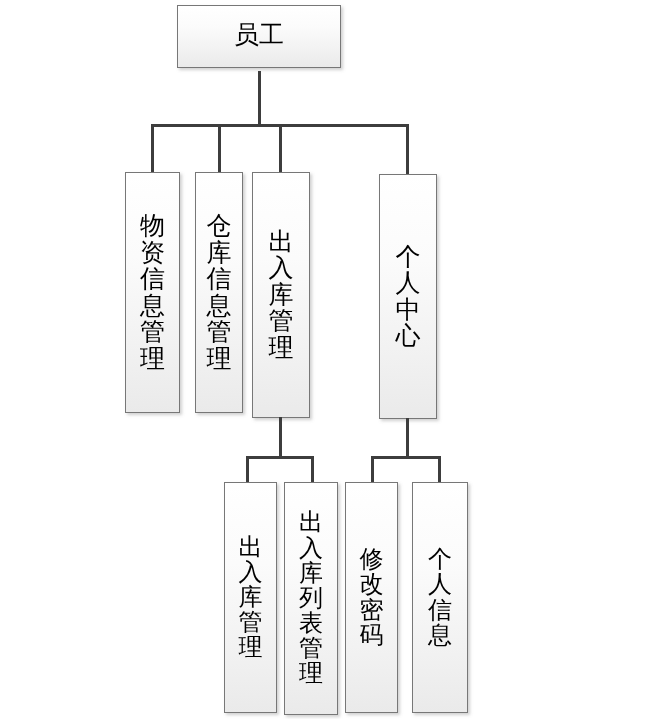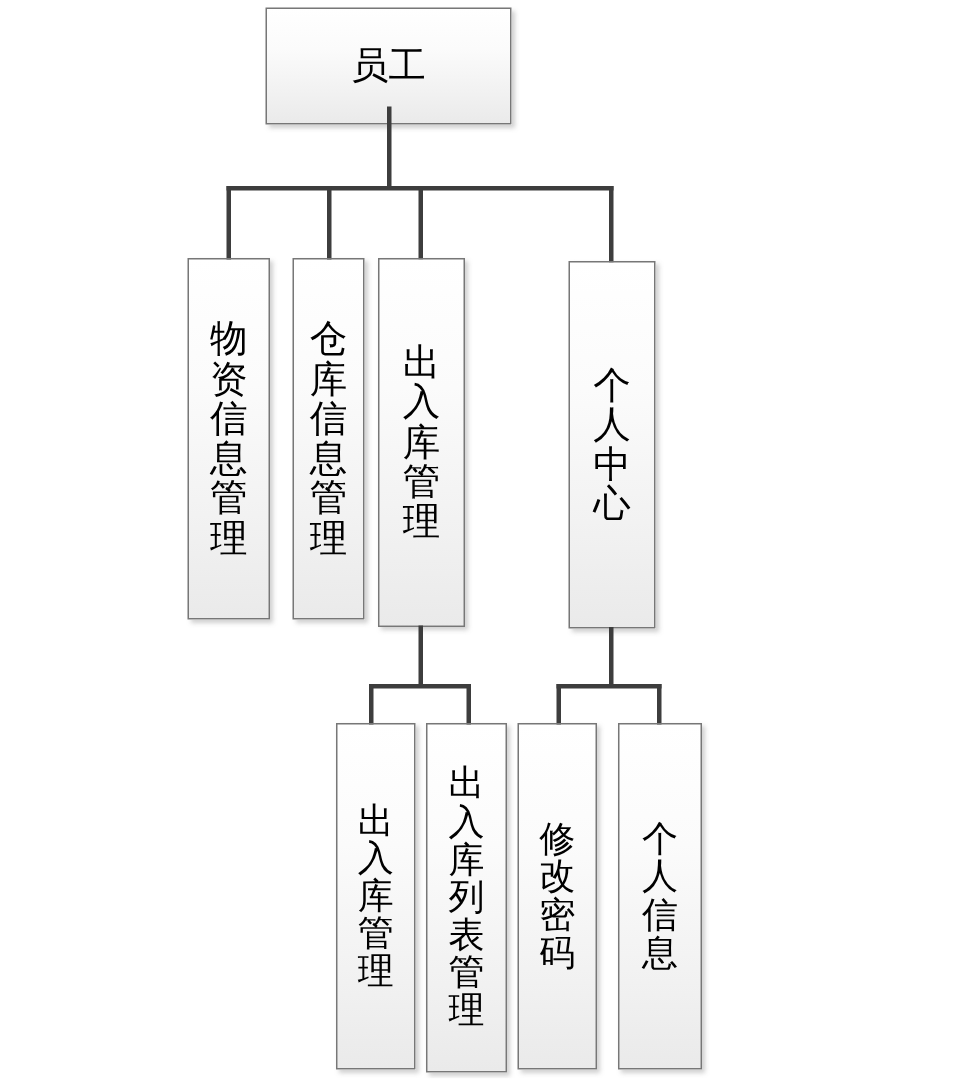--- a/index.html
+++ b/index.html
@@ -58,21 +58,21 @@
     background: #3d3d3d;
   }
   .line.v { width: 3px; }
   .line.h { height: 3px; }
 </style>
 </head>
 <body>
 
 <div id="canvas">
 
-  <div class="node horiz" style="left:177px; top:5px; width:164px; height:78px;">
+  <div class="node horiz" style="left:177px; top:5px; width:164px; height:63px;font-family:Liberation Mono, monospace;">
     <span class="label">员工</span>
   </div>
 
   <div class="line v" style="left:258px; top:71px; width:3px; height:55px;"></div>
 
   <div class="line h" style="left:151px; top:124px; width:258px; height:3px;"></div>
 
   <div class="line v" style="left:151px; top:124px; width:3px; height:50px;"></div>
   <div class="line v" style="left:218px; top:124px; width:3px; height:50px;"></div>
   <div class="line v" style="left:279px; top:124px; width:3px; height:49px;"></div>

